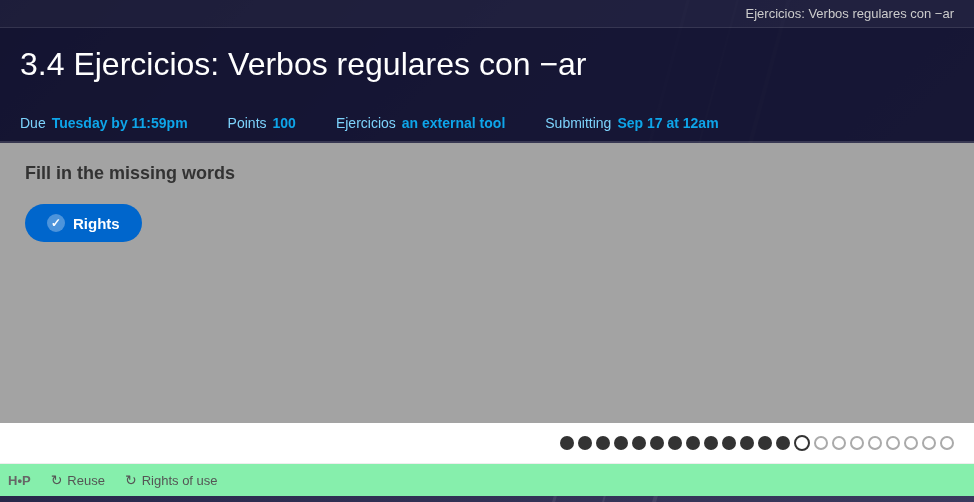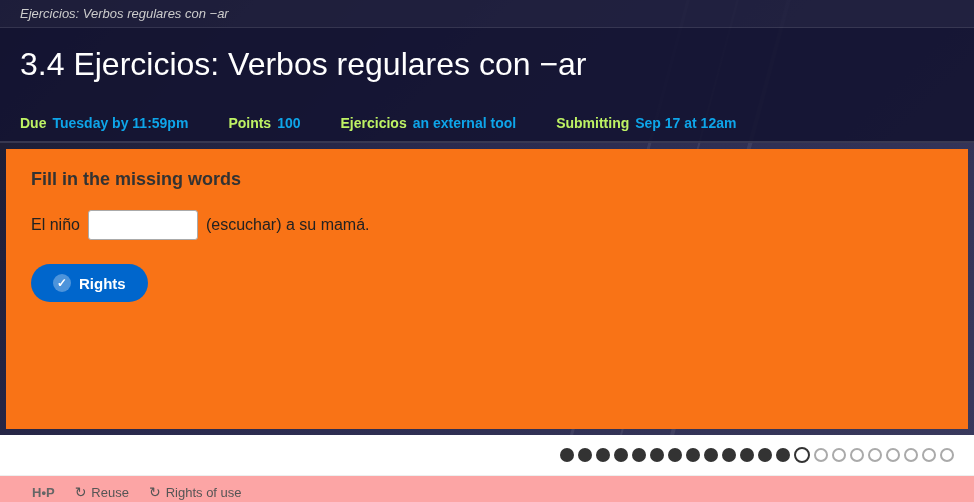--- a/index.html
+++ b/index.html
@@ -53,23 +53,22 @@
       z-index: 1;
       padding: 0;
     }
 
     
     .breadcrumb-bar {
       background: rgba(30, 30, 60, 0.85);
       color: #ccc;
       font-size: 13px;
       padding: 6px 20px;
-      text-align: left;
+      text-align: right;
       border-bottom: 1px solid rgba(255,255,255,0.1);
-      font-style: italic;
     }
 
     
     .title-section {
       background: rgba(20, 20, 50, 0.9);
       padding: 18px 5px 12px 20px;
     }
 
     .page-title {
       color: #ffffff;
@@ -90,33 +89,33 @@
       font-size: 14px;
     }
 
     .meta-item {
       display: flex;
       align-items: center;
       gap: 6px;
     }
 
     .meta-label {
-      font-weight: bold;
-      color: #bef264;
+      font-weight: normal;
+      color: #7dd3fc;
     }
 
     .meta-value {
       font-weight: 600;
       color: #0ea5e9;
     }
 
     
     .content-area {
-      background: #f97316;
-      margin: 6px;
+      background: #a3a3a3;
+      margin: 0;
       padding: 20px 25px;
       min-height: 280px;
     }
 
     .exercise-title {
       font-size: 18px;
       font-weight: 600;
       color: #333;
       margin-bottom: 20px;
     }
@@ -196,22 +195,22 @@
     .dot-empty {
       background: transparent;
       border: 2px solid #aaa;
     }
 
     
     .footer-bar {
       display: flex;
       align-items: center;
       gap: 20px;
-      padding: 8px 32px;
-      background: #fca5a5;
+      padding: 8px 8px;
+      background: #86efac;
       border-top: 1px solid #eee;
       font-size: 13px;
       color: #555;
     }
 
     .footer-item {
       display: flex;
       align-items: center;
       gap: 5px;
       cursor: pointer;
@@ -263,25 +262,20 @@
     <div class="meta-item">
       <span class="meta-label">Submitting</span>
       <span class="meta-value">Sep 17 at 12am</span>
     </div>
   </div>
 
   <div class="content-area">
 
     <div class="exercise-title">Fill in the missing words</div>
 
-    <div class="sentence-row">
-      <span>El niño</span>
-      <input class="fill-input" type="text" placeholder="" style="">
-      <span>(escuchar) a su mamá.</span>
-    </div>
 
     <button class="check-button">
       <span class="check-icon">✓</span>
       <span>Rights</span>
     </button>
 
   </div>
 
   <div class="dots-nav">
 

